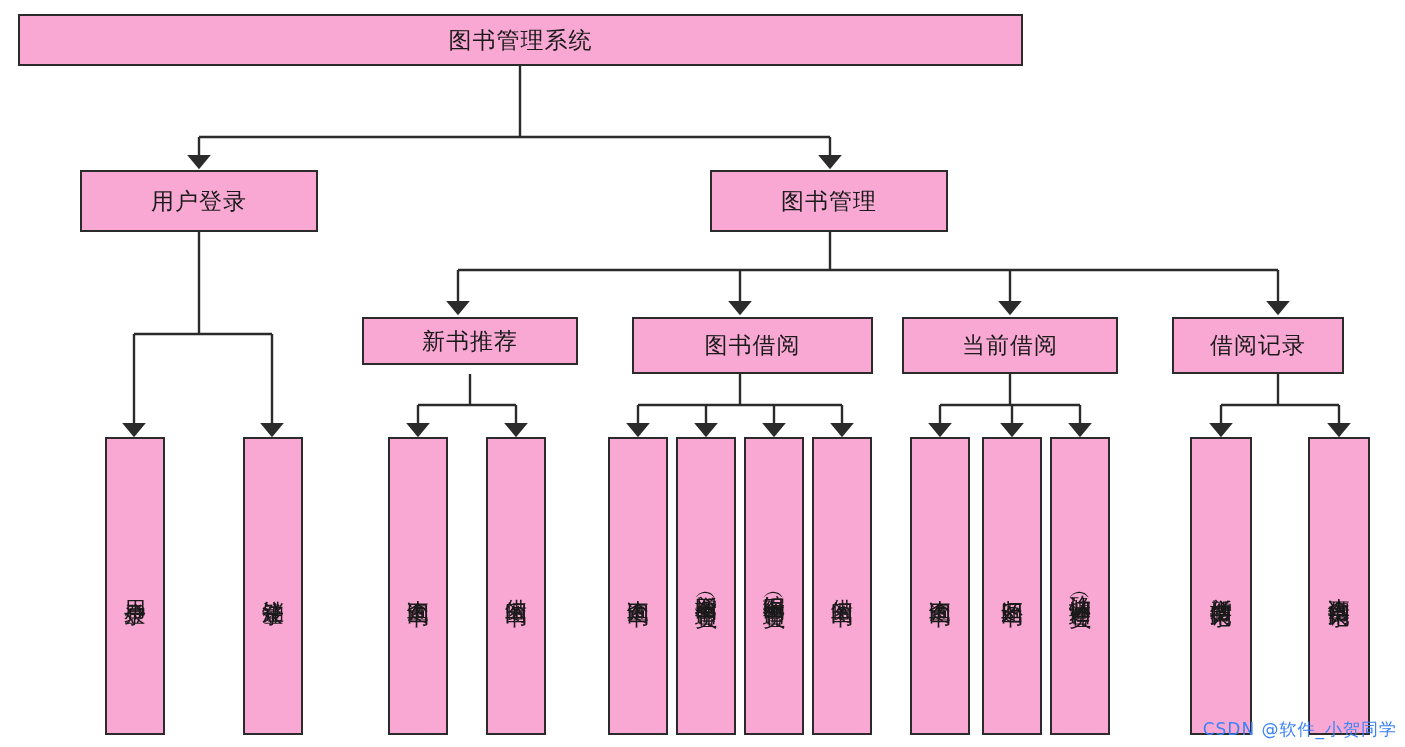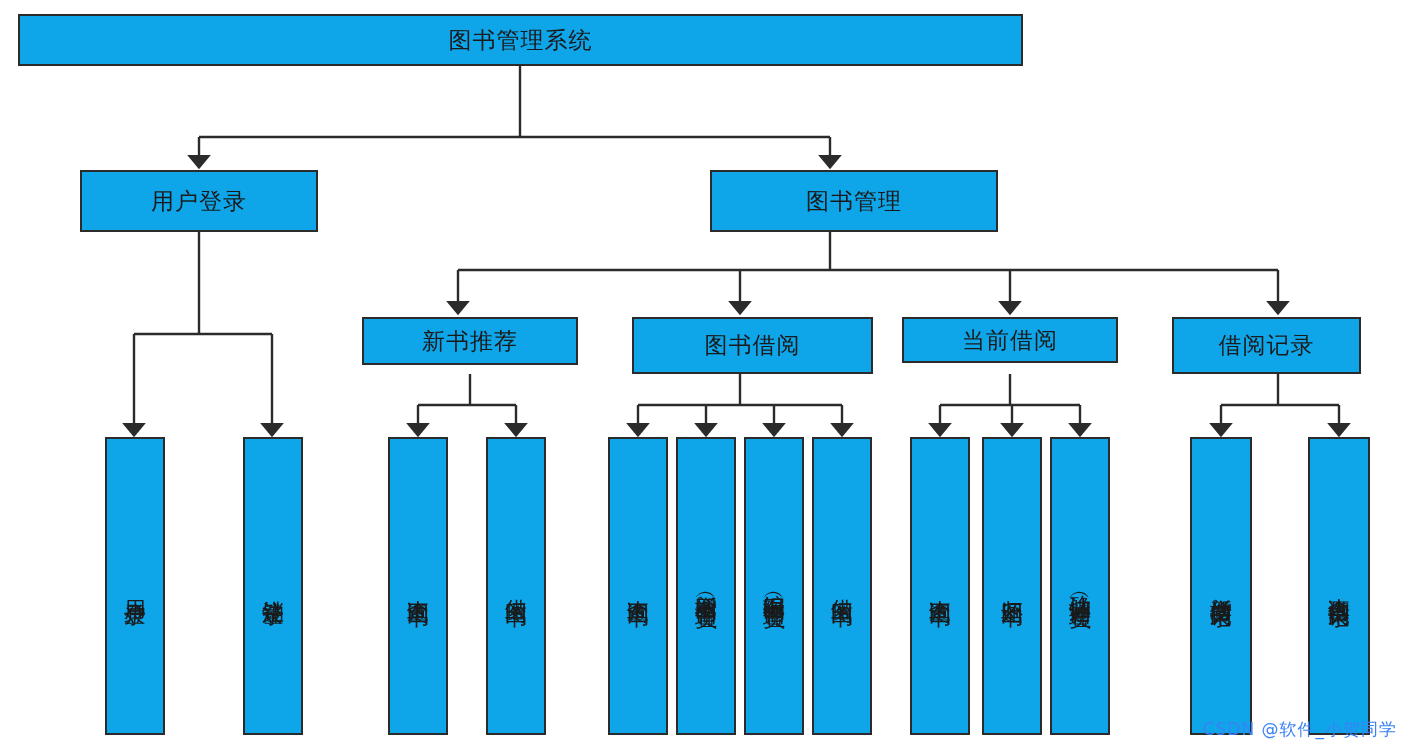--- a/index.html
+++ b/index.html
@@ -14,21 +14,21 @@
     position: relative;
     width: 1405px;
     height: 747px;
     background: #ffffff;
     overflow: hidden;
   }
   .node {
     position: absolute;
     box-sizing: border-box;
     border: 2px solid #2b2b2b;
-    background: #0ea5e9;
+    background: #f9a8d4;
     display: flex;
     align-items: center;
     justify-content: center;
     color: #1a1a1a;
   }
   .node.h {
     font-size: 23px;
     letter-spacing: 1px;
   }
   .node.v {
@@ -118,34 +118,34 @@
     </g>
   </svg>
 
   <div class="node h root" style="left:18px;top:14px;width:1005px;height:52px;">
     <span>图书管理系统</span>
   </div>
 
   <div class="node h" style="left:80px;top:170px;width:238px;height:62px;">
     <span>用户登录</span>
   </div>
-  <div class="node h" style="left:710px;top:170px;width:288px;height:62px;">
+  <div class="node h" style="left:710px;top:170px;width:238px;height:62px;">
     <span>图书管理</span>
   </div>
 
   <div class="node h" style="left:362px;top:317px;width:216px;height:48px;">
     <span>新书推荐</span>
   </div>
   <div class="node h" style="left:632px;top:317px;width:241px;height:57px;font-family:Liberation Serif, serif;">
     <span>图书借阅</span>
   </div>
-  <div class="node h" style="left:902px;top:317px;width:216px;height:46px;">
+  <div class="node h" style="left:902px;top:317px;width:216px;height:57px;">
     <span>当前借阅</span>
   </div>
-  <div class="node h" style="left:1172px;top:317px;width:189px;height:57px;">
+  <div class="node h" style="left:1172px;top:317px;width:172px;height:57px;">
     <span>借阅记录</span>
   </div>
 
   <div class="node v" style="left:105px;top:437px;width:60px;height:298px;">
     <span>用户登录</span>
   </div>
   <div class="node v" style="left:243px;top:437px;width:60px;height:298px;">
     <span>注销登录</span>
   </div>
 

